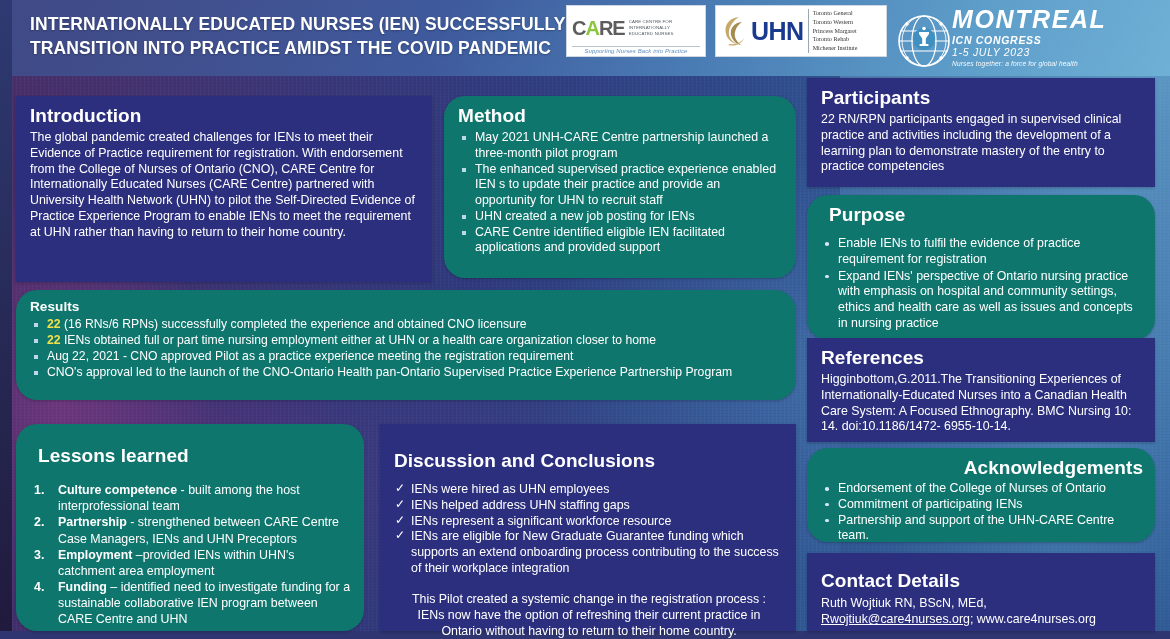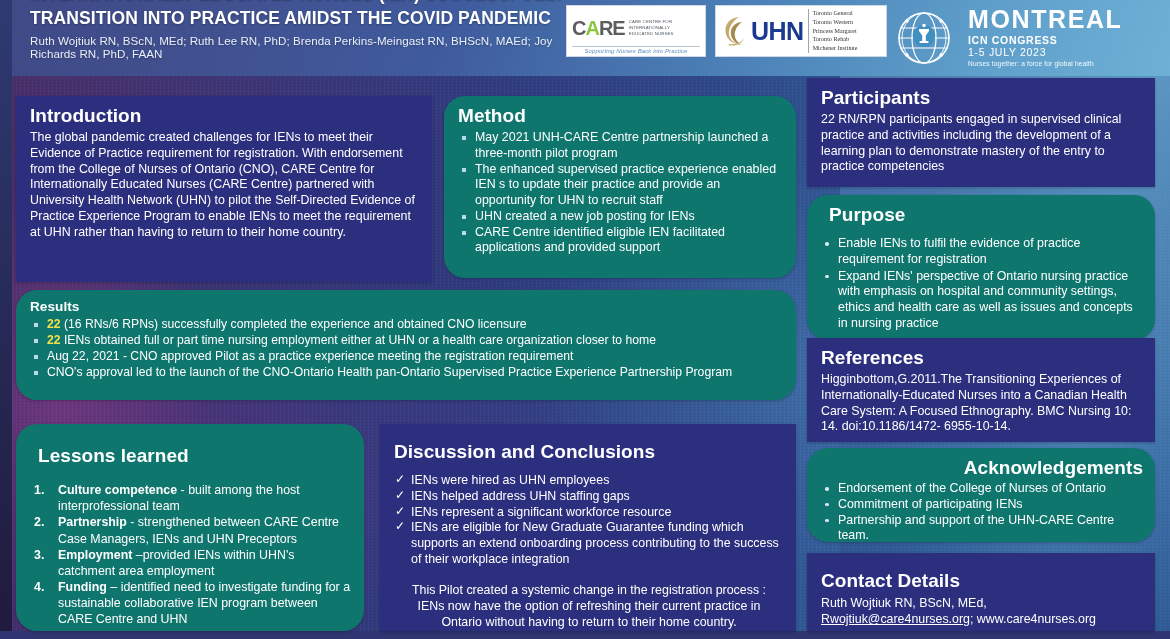--- a/index.html
+++ b/index.html
@@ -151,22 +151,23 @@
   }
   .uhn-list {
     border-left: 1px solid #9aa7b6;
     padding-left: 4px;
     font-family: "Liberation Serif", serif;
     font-size: 6.1px; color: #333; line-height: 1.45;
   }
 
   
   .logo-icn {
-    display: flex; align-items: center; gap: 16px;
+    display: flex; align-items: flex-end; gap: 0;
     padding-top: 2px;
+    font-style: italic;
   }
   .icn-globe { width: 56px; height: 56px; flex: none; }
   .icn-text { color: #ffffff; padding-bottom: 2px; }
   .icn-montreal {
     font-size: 25px; font-weight: bold; letter-spacing: 1.6px; line-height: 1;
   }
   .icn-congress { font-size: 10.5px; font-weight: bold; letter-spacing: 0.7px; margin-top: 2px; }
   .icn-dates { font-size: 10.5px; font-weight: 500; letter-spacing: 0.7px; }
   .icn-tag { font-size: 6.6px; margin-top: 2px; letter-spacing: 0.15px; opacity: 0.95; }
 
@@ -249,21 +250,21 @@
   #panel-references  { left: 807px; top: 338px; width: 348px; height: 104px; }
   #panel-ack         { left: 807px; top: 448px; width: 348px; height: 94px; }
   #panel-contact     { left: 807px; top: 553px; width: 348px; height: 78px; }
   #panel-results     { left: 16px;  top: 290px; width: 780px; height: 110px; }
   #panel-lessons     { left: 16px;  top: 424px; width: 348px; height: 207px; }
   #panel-discussion  { left: 380px; top: 424px; width: 416px; height: 207px; }
 
   #panel-purpose .p-title { margin-bottom: 9px; margin-left: 8px; }
   #panel-purpose ul.blist li { margin-bottom: 1px; }
   #panel-lessons .p-title { margin-top: 12px; margin-bottom: 14px; margin-left: 8px; }
-  #panel-discussion .p-title { margin-top: 8px; margin-bottom: 9px; }
+  #panel-discussion .p-title { margin-top: 17px; margin-bottom: 9px; }
   #panel-ack .p-title { margin-bottom: 1px; text-align: right; }
   #panel-contact .p-title { margin-top: 8px; }
   #panel-results .p-title { font-size: 13.6px; }
   #panel-results ul.blist li { font-size: 12.2px; line-height: 1.30; }
 
   .hl { color: #f2e14a; font-weight: bold; }
 
   .contact-line { font-size: 12.4px; line-height: 1.30; }
   .contact-link { text-decoration: underline; color: #ffffff; }
 
@@ -284,21 +285,20 @@
   <div class="bg-photo"></div>
   <div class="bg-noise"></div>
   <div class="bg-right-glow"></div>
   <div class="bg-header"></div>
   <div class="bg-edge-l"></div>
   <div class="bg-edge-b"></div>
 
   <div class="header">
     <div class="title-wrap">
       <div class="poster-title">INTERNATIONALLY EDUCATED NURSES (IEN) SUCCESSFULLY TRANSITION INTO PRACTICE AMIDST THE COVID PANDEMIC</div>
-      <div class="poster-authors">Ruth Wojtiuk RN, BScN, MEd; Ruth Lee RN, PhD; Brenda Perkins-Meingast RN, BHScN, MAEd; Joy Richards RN, PhD, FAAN</div>
     </div>
   </div>
 
   <div class="logos">
 
     <div class="logo-care">
       <div class="care-top">
         <div class="care-word"><span class="care-c">C</span><span class="care-a">A</span><span class="care-r">R</span><span class="care-e">E</span></div>
         <div class="care-sub">CARE CENTRE FOR INTERNATIONALLY EDUCATED NURSES</div>
       </div>

